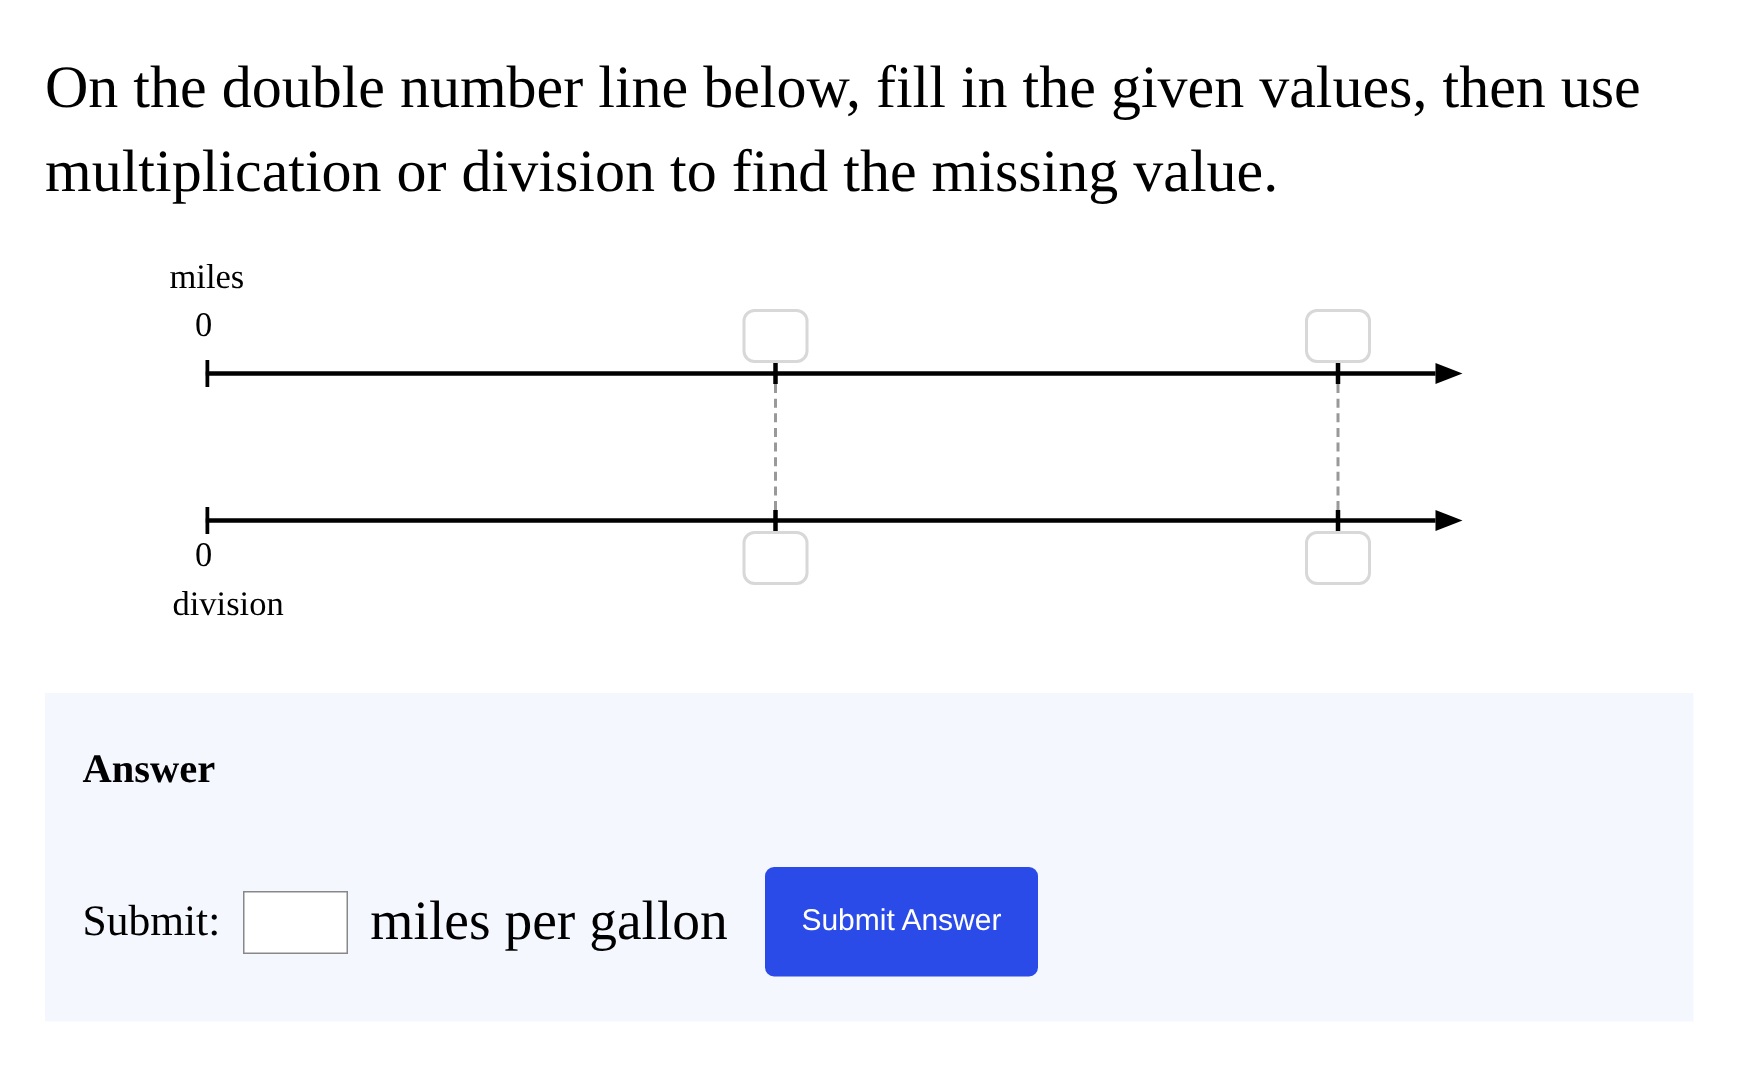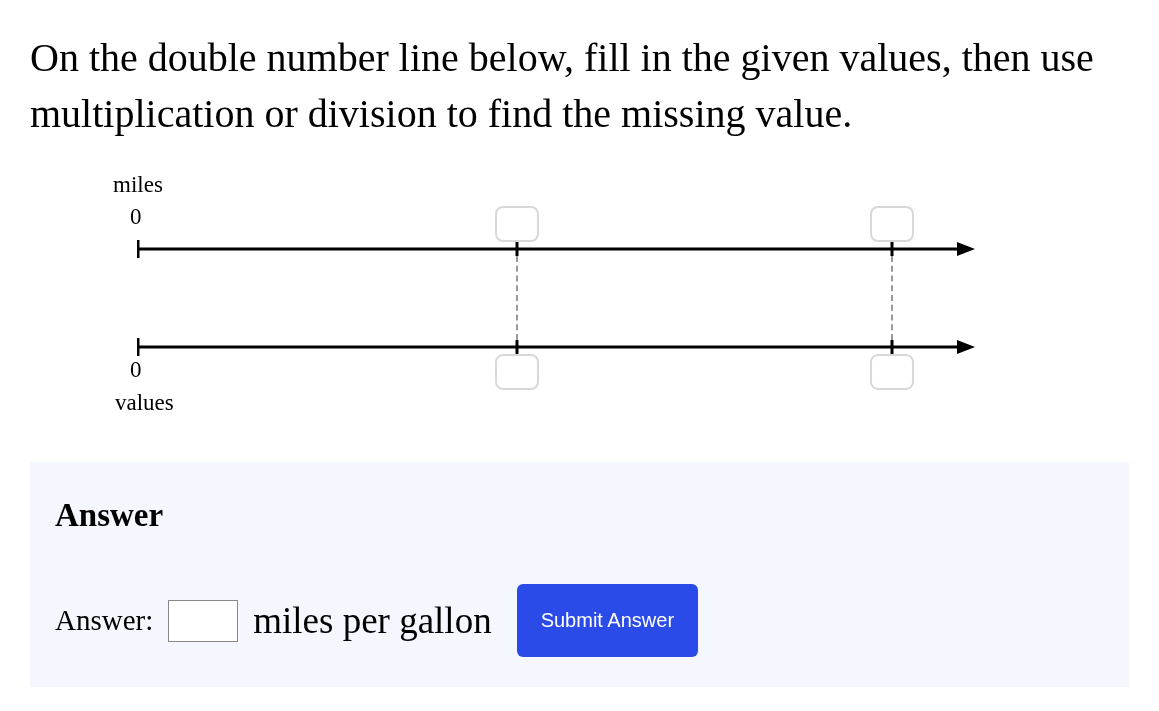--- a/index.html
+++ b/index.html
@@ -69,21 +69,21 @@
       border-left: 2px dashed #999999;
       height: 84px;
     }
     .answer-section {
       background: #f5f7ff;
       padding: 35px 25px 30px 25px;
       margin-top: 20px;
     }
     .answer-heading {
       font-weight: bold;
-      font-size: 33px;
+      font-size: 27px;
       margin-bottom: 50px;
     }
     .answer-row {
       display: flex;
       align-items: center;
       gap: 15px;
     }
     .answer-label {
       font-size: 29px;
     }
@@ -138,24 +138,24 @@
 
   <div class="dashed-line" style="left:431px; top:84px;"></div>
   <div class="dashed-line" style="left:806px; top:84px;"></div>
 
   <input class="input-box" style="left: 410px; top: 34px;" value="">
   <input class="input-box" style="left: 785px; top: 34px;" value="">
   <input class="input-box" style="left: 410px; top: 182px;" value="">
   <input class="input-box" style="left: 785px; top: 182px;" value="">
 
   <div class="zero-bottom">0</div>
-  <div class="bottom-label">values</div>
+  <div class="bottom-label">division</div>
 </div>
 
 <div class="answer-section">
   <div class="answer-heading">Answer</div>
   <div class="answer-row">
-    <span class="answer-label">Answer:</span>
+    <span class="answer-label">Submit:</span>
     <input class="answer-input" value="" style="">
     <span class="answer-unit">miles per gallon</span>
     <button class="submit-button">Submit Answer</button>
   </div>
 </div>
 
 </body></html>

